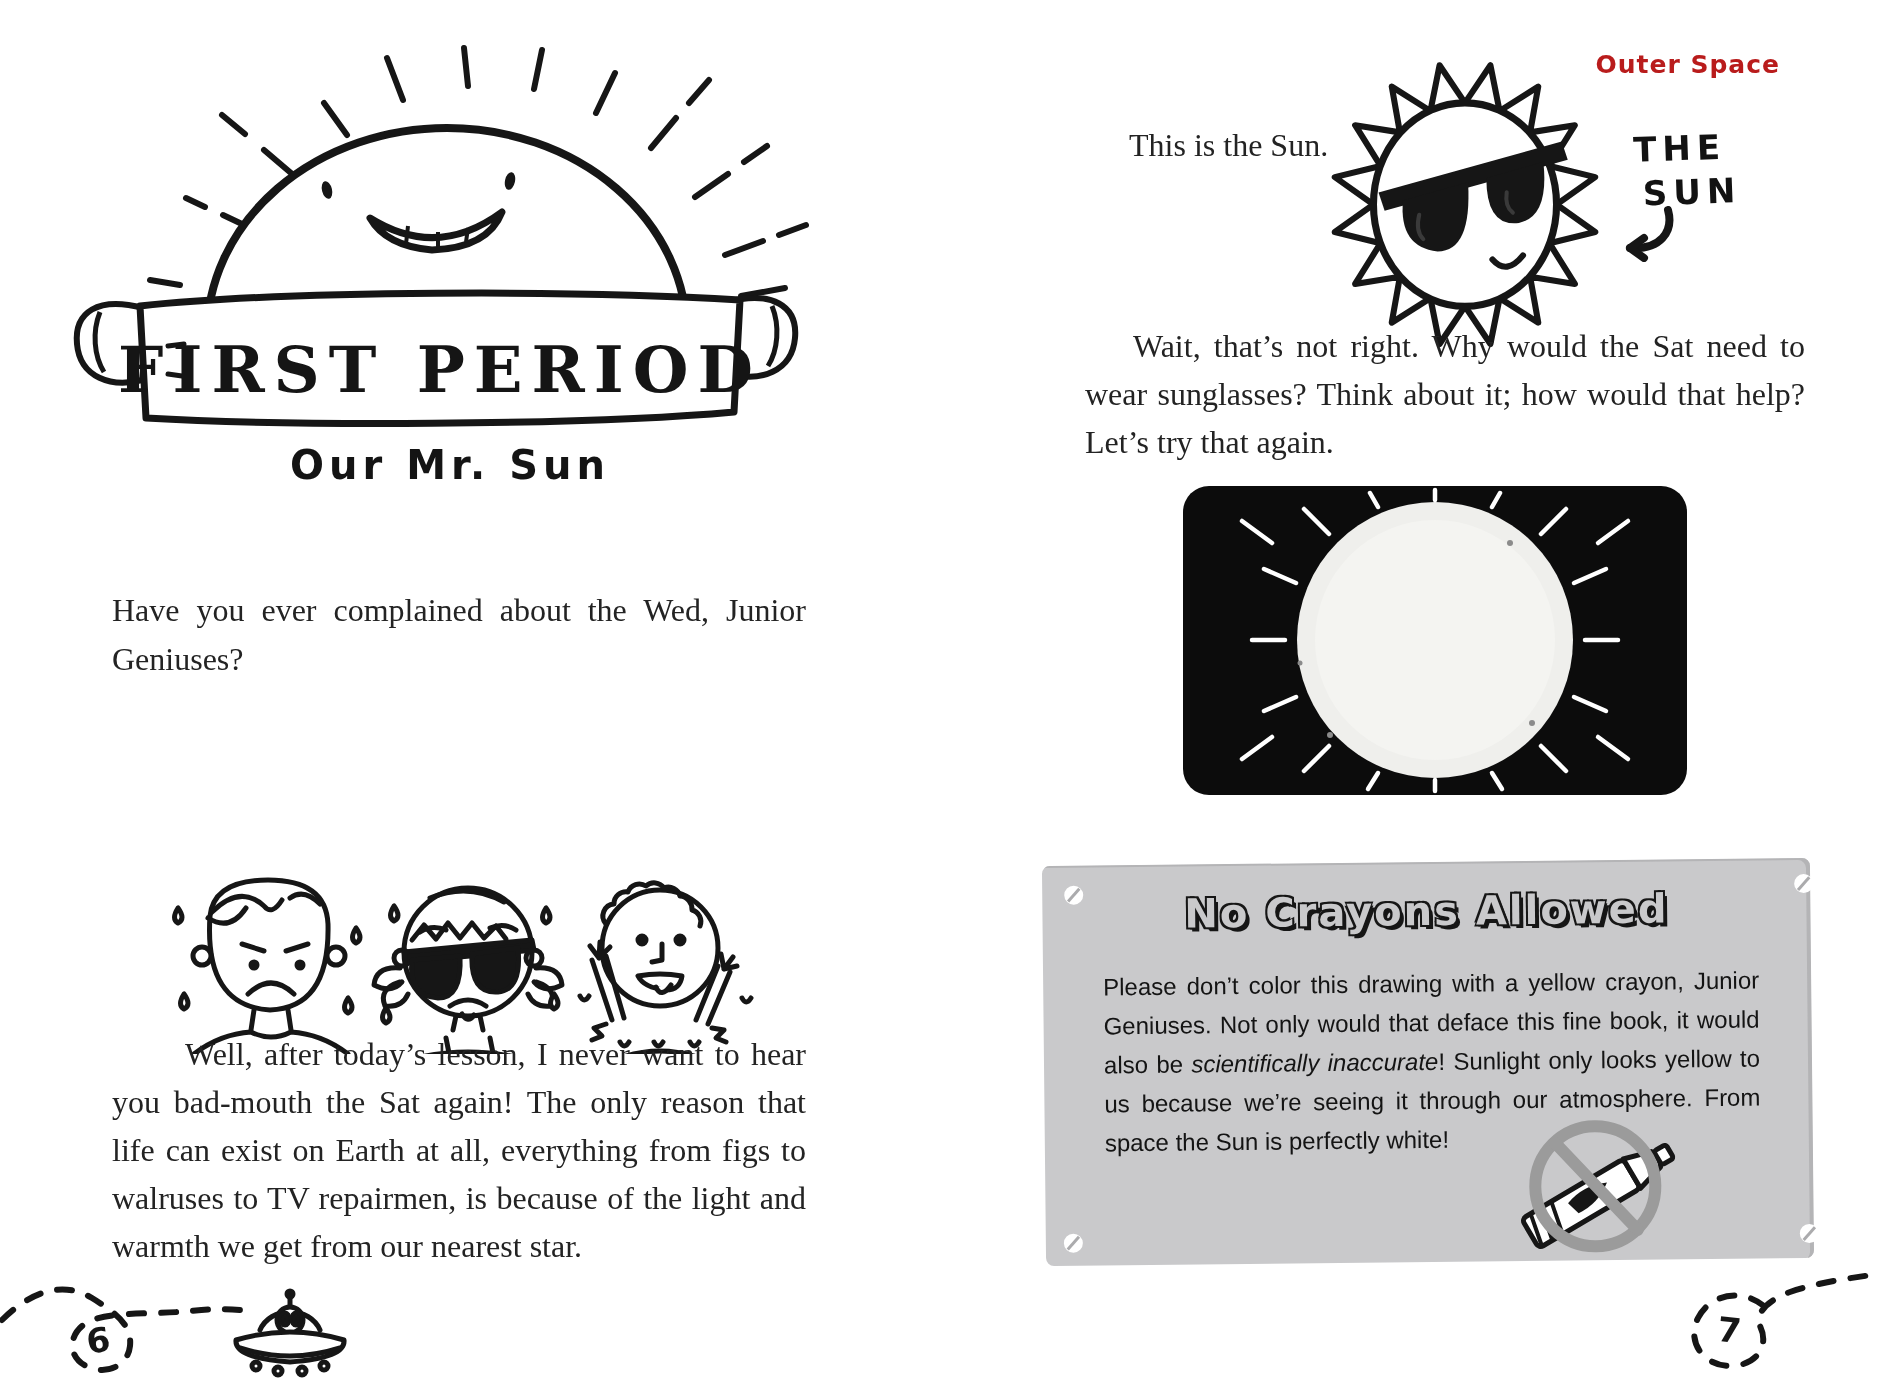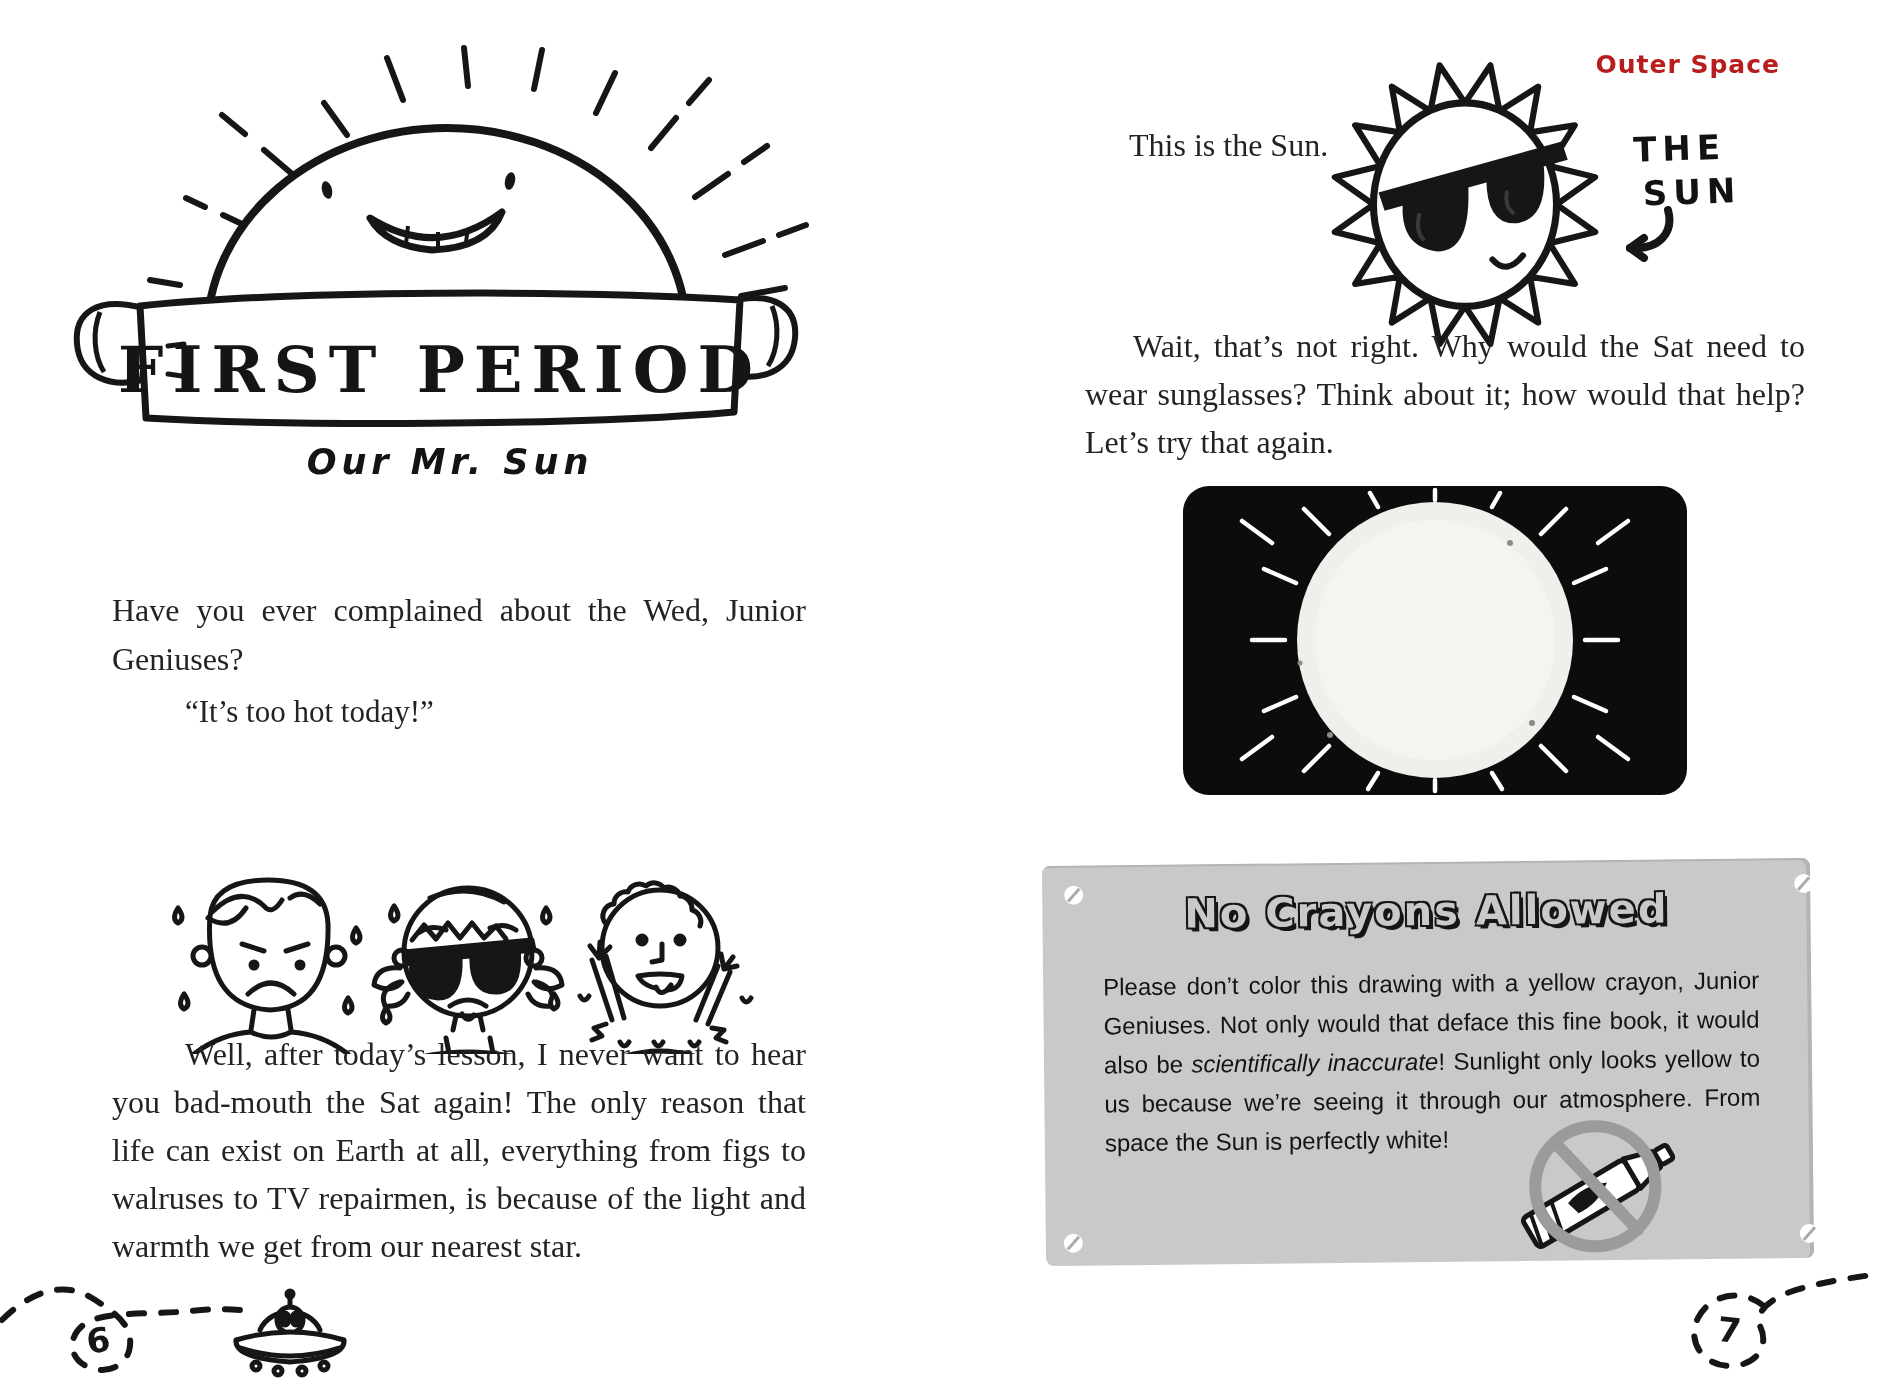--- a/index.html
+++ b/index.html
@@ -7,21 +7,21 @@
           font-family:"Liberation Serif","DejaVu Serif",serif;color:#1f1f1f;}
   .abs{position:absolute;}
   
   .bodytext{font-size:32px;line-height:49px;text-align:justify;color:#232323;}
   .indent73{text-indent:73px;}
   .indent48{text-indent:48px;}
   .indent44{text-indent:44px;}
   .quote-line{font-size:31px;line-height:52px;color:#232323;}
   
   .chapter-title{font-family:"DejaVu Sans","Liberation Sans",sans-serif;font-weight:800;
-                 font-size:35px;letter-spacing:5px;color:#141414;text-align:center;font-style:italic;}
+                 font-size:40px;letter-spacing:5px;color:#141414;text-align:center;}
   .running-header{font-family:"DejaVu Sans","Liberation Sans",sans-serif;font-weight:800;
                   font-size:25px;letter-spacing:1px;color:#b91c1c;text-align:right;}
   .sun-label{font-family:"DejaVu Sans","Liberation Sans",sans-serif;font-weight:800;
              font-size:34px;letter-spacing:6px;color:#121212;line-height:44px;transform:rotate(-2deg);}
   
   #callout{left:1044px;top:862px;width:768px;height:400px;background:#c9c9cb;border-radius:8px;
            transform:rotate(-0.6deg);box-shadow:-4px 2px 0 #b4b4b6 inset;}
   .callout-title{position:absolute;left:0;top:26px;width:100%;text-align:center;
                  font-family:"DejaVu Sans","Liberation Sans",sans-serif;font-weight:800;
                  font-size:40px;letter-spacing:2px;color:#c9c9cb;
@@ -81,21 +81,20 @@
         <path d="M128,306 l16,-2 M128,334 l14,2" stroke="#161616" stroke-width="5" stroke-linecap="round"></path>
       </g>
       <text x="400" y="352" text-anchor="middle" font-family="DejaVu Serif, Liberation Serif, serif" font-size="64" font-weight="bold" letter-spacing="9" fill="#151515">FIRST PERIOD</text>
     </svg>
 
     <div class="abs chapter-title" style="left:60px;top:442px;width:780px;">Our Mr. Sun</div>
 
     <div class="abs bodytext" style="left:112px;top:586px;width:694px;">Have you ever complained about the Wed, Junior Geniuses?</div>
 
     <div class="abs" style="left:185px;top:686px;">
-      <div class="quote-line">“It’s too hot today!”</div>
     </div>
 
     <svg class="abs" style="left:150px;top:846px;" width="615" height="208" viewBox="0 0 615 208">
       <g fill="none" stroke="#161616" stroke-width="5" stroke-linecap="round" stroke-linejoin="round">
 
         <g>
           <path d="M60,70 Q54,160 120,164 Q180,162 178,78 Q176,34 118,34 Q64,34 60,70 Z" fill="#ffffff"></path>
           <path d="M62,66 Q90,38 114,60 Q122,70 132,54"></path>
           <path d="M140,52 Q154,42 170,58"></path>
           <path d="M58,72 Q80,86 96,62"></path>

